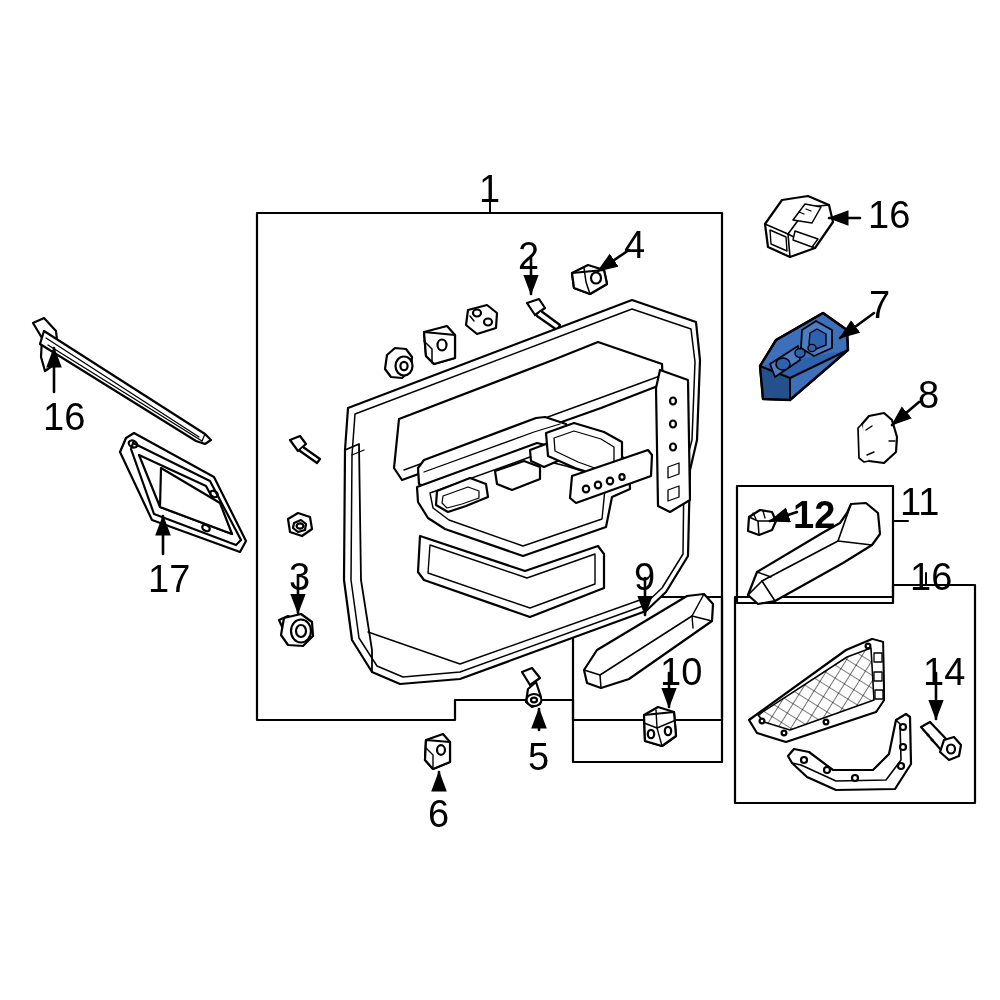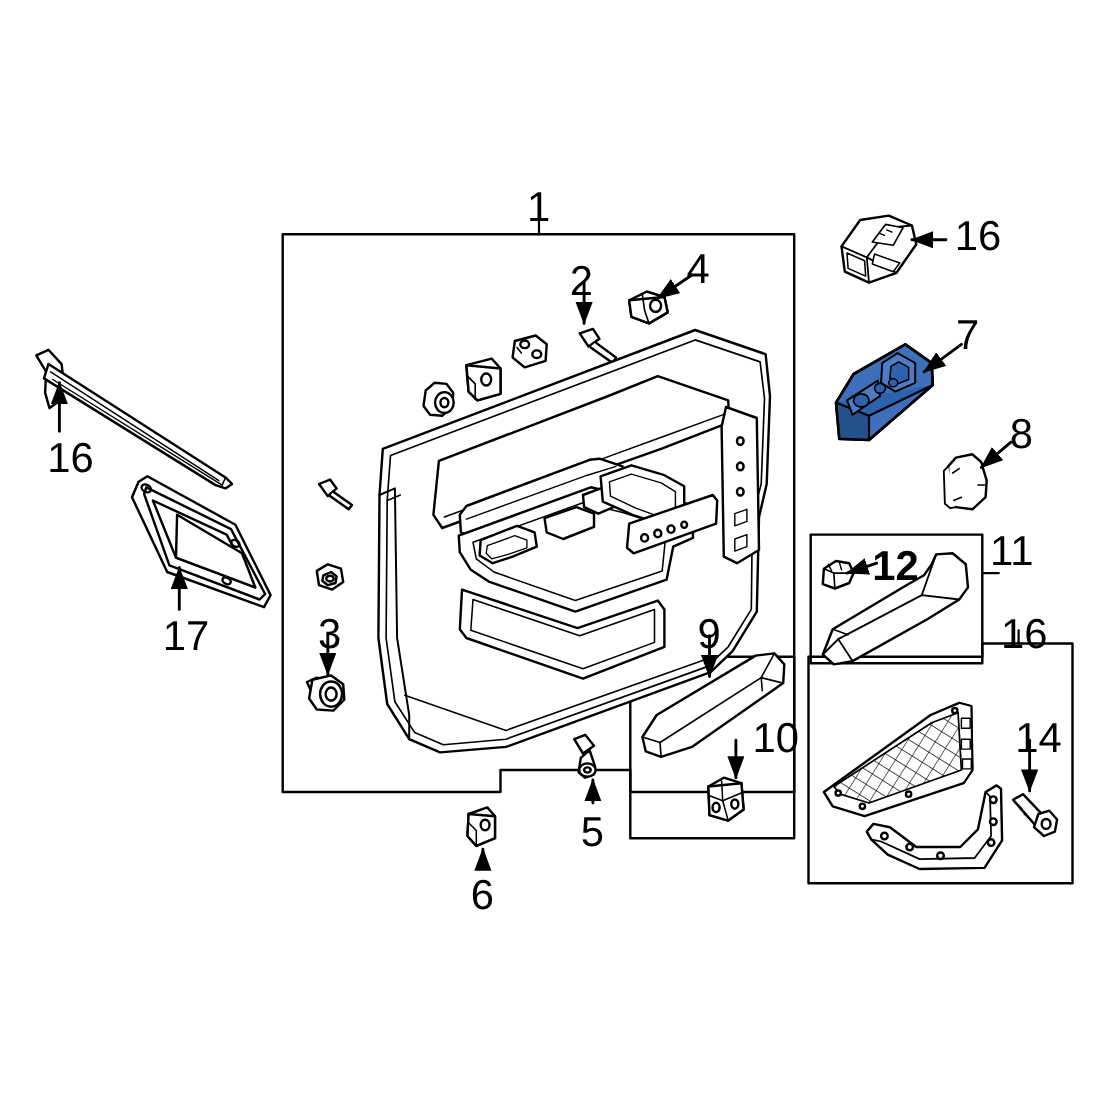--- a/index.html
+++ b/index.html
@@ -308,21 +308,21 @@
 
 <div class="lbl" style="left:479px;top:170px;">1</div>
 <div class="lbl" style="left:518px;top:237px;">2</div>
 <div class="lbl" style="left:289px;top:558px;">3</div>
 <div class="lbl" style="left:624px;top:226px;">4</div>
 <div class="lbl" style="left:528px;top:738px;">5</div>
 <div class="lbl" style="left:428px;top:795px;">6</div>
 <div class="lbl" style="left:869px;top:286px;">7</div>
 <div class="lbl" style="left:918px;top:376px;">8</div>
 <div class="lbl" style="left:634px;top:558px;">9</div>
-<div class="lbl" style="left:684px;top:653px;">10</div>
+<div class="lbl" style="left:660px;top:653px;">10</div>
 <div class="lbl" style="left:900px;top:483px;">11</div>
 <div class="lbl" style="left:793px;top:496px;font-weight:bold;">12</div>
 <div class="lbl" style="left:910px;top:558px;">16</div>
 <div class="lbl" style="left:923px;top:653px;">14</div>
 <div class="lbl" style="left:868px;top:196px;">16</div>
 <div class="lbl" style="left:43px;top:398px;">16</div>
 <div class="lbl" style="left:148px;top:560px;">17</div>
 
 </div>
 

